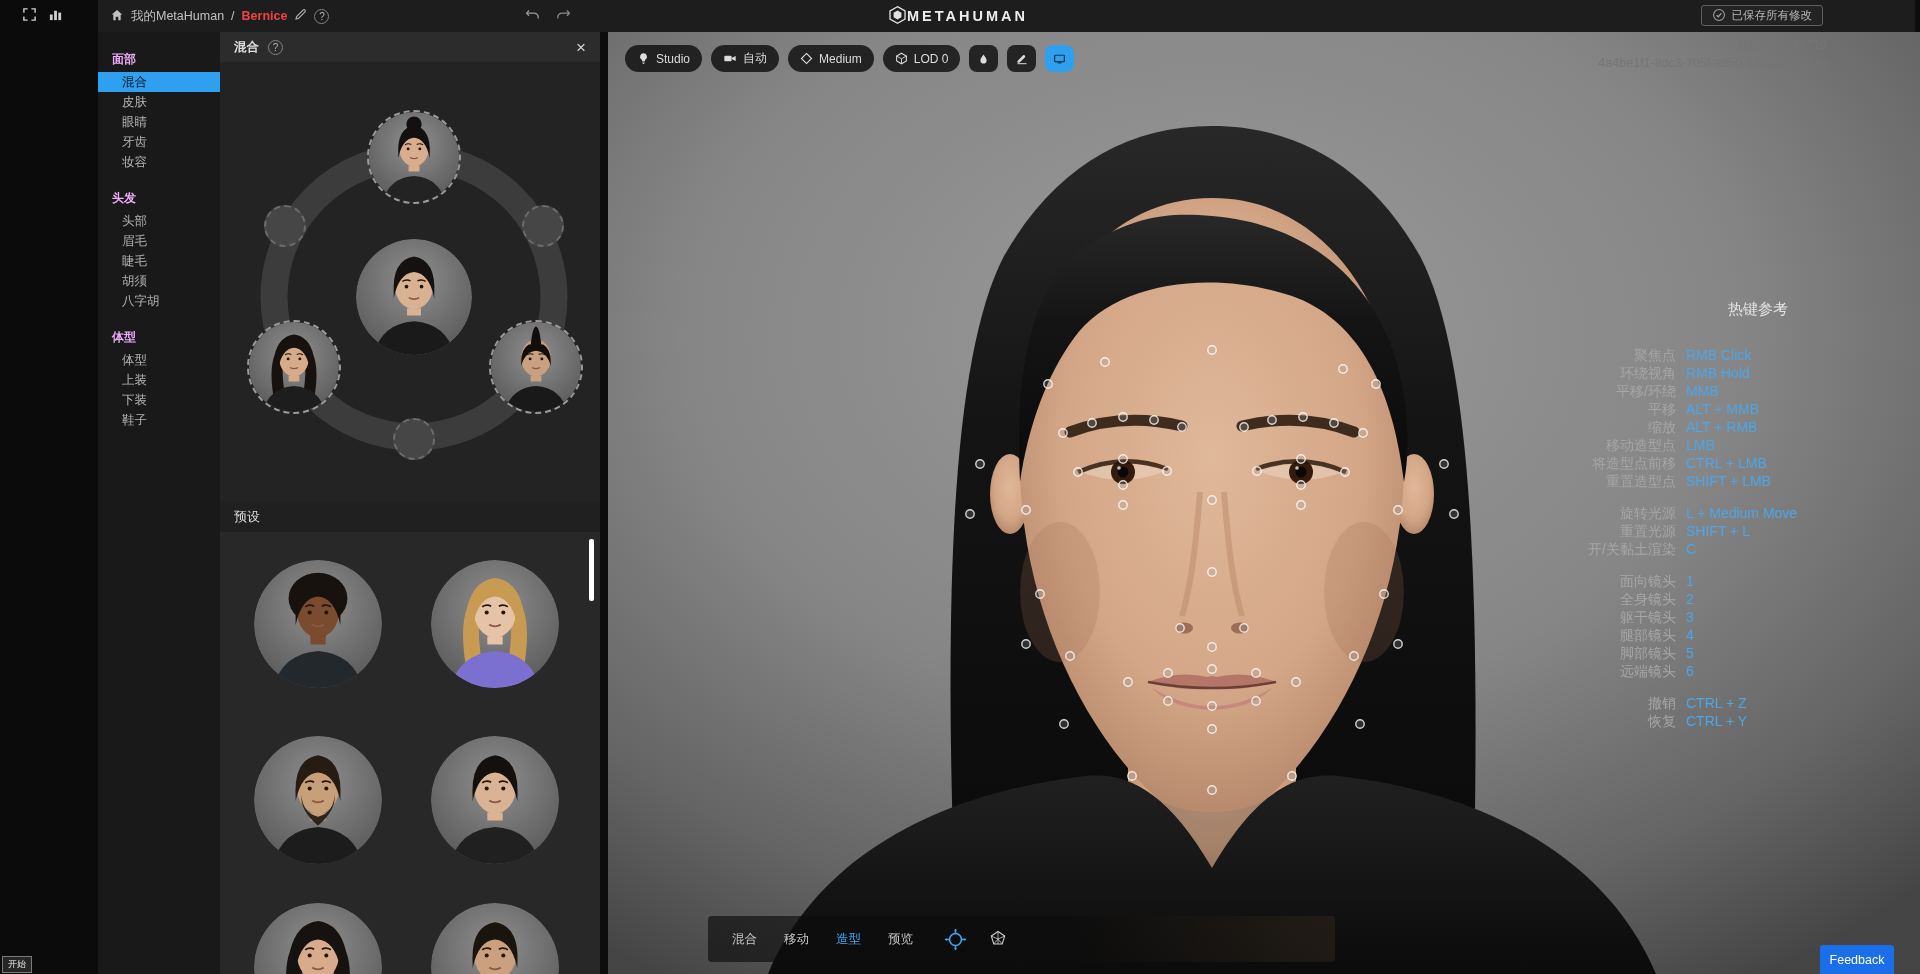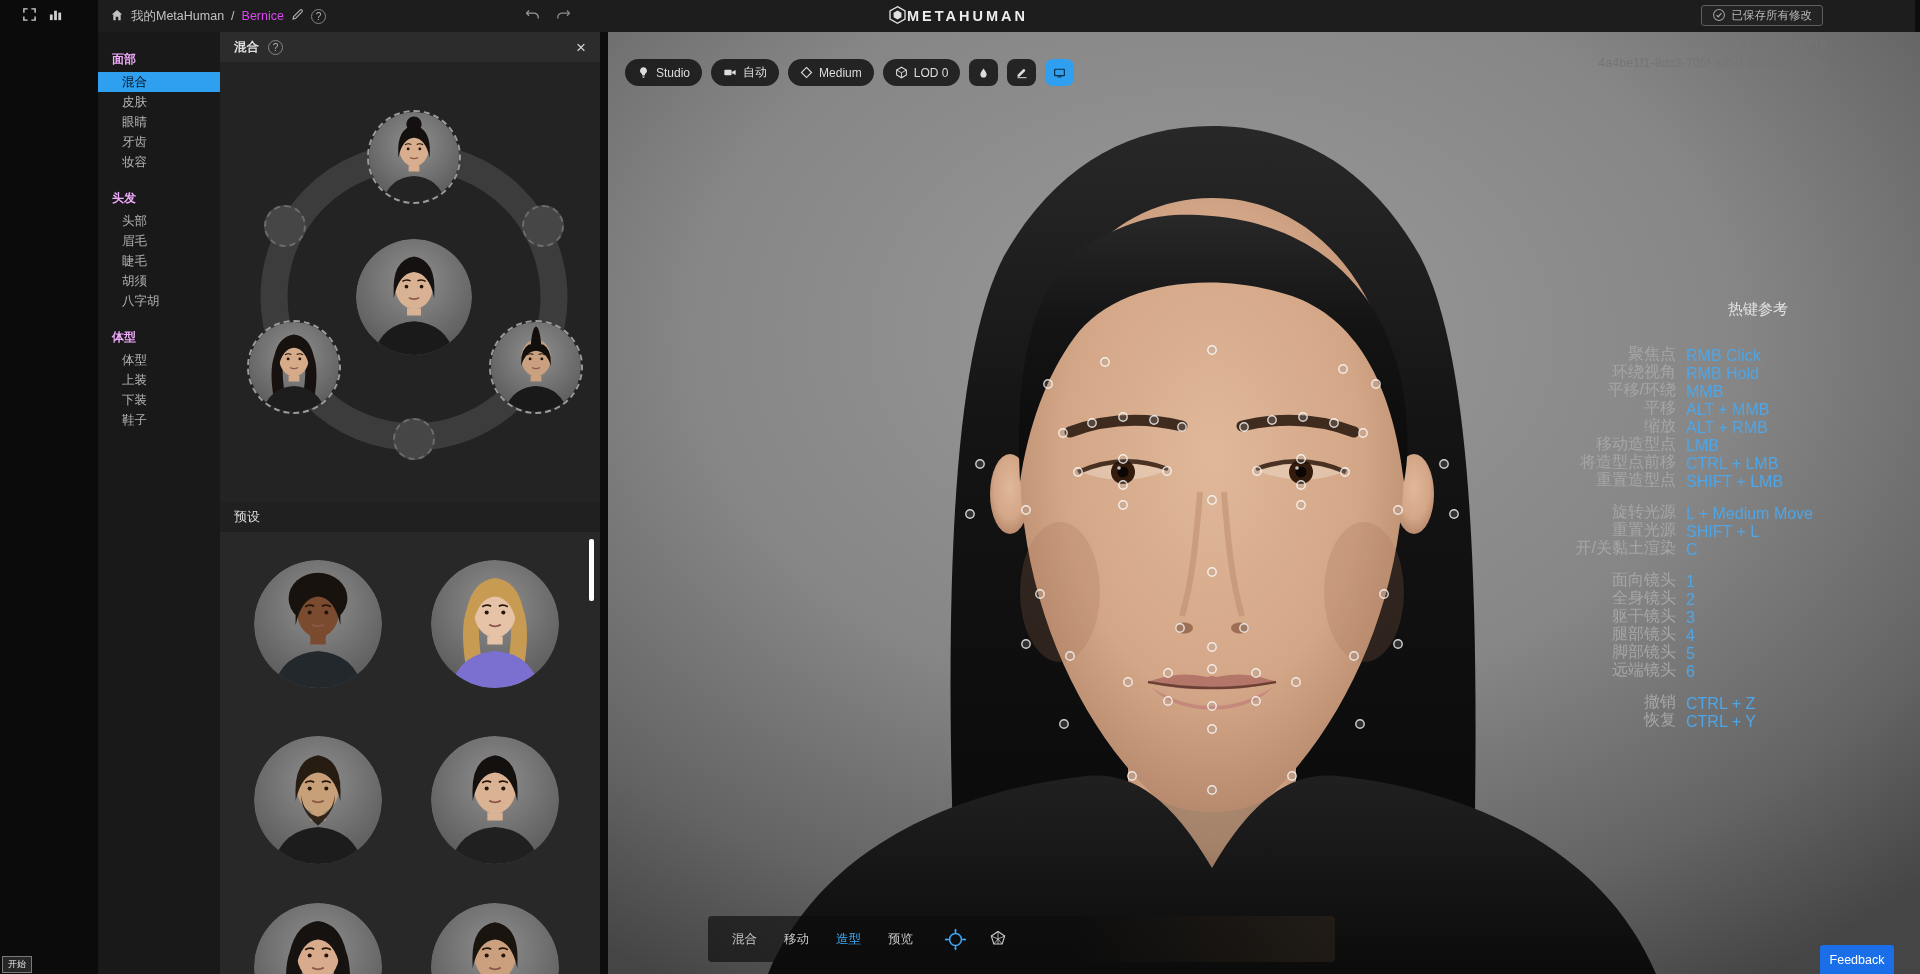--- a/index.html
+++ b/index.html
@@ -3,21 +3,21 @@
 <meta charset="utf-8">
 <style>
   *{box-sizing:border-box;margin:0;padding:0}
   html,body{width:1920px;height:974px;overflow:hidden}
   body{background:#0d0d0d;font-family:"Liberation Sans","DejaVu Sans",sans-serif;color:#ccc;position:relative}
 
   
   .topbar{position:absolute;left:0;top:0;width:1915px;height:32px;background:#1d1d1d;z-index:40;display:flex;align-items:center}
   .corner-icons{width:98px;height:32px;background:#0b0b0b;display:flex;align-items:center;gap:11px;padding-left:22px;flex:none}
   .breadcrumb{display:flex;align-items:center;gap:7px;margin-left:12px;font-size:12.5px;color:#c2c2c2}
-  .crumb-current{color:#d946ef;font-weight:normal}
+  .crumb-current{color:#ef4444;font-weight:bold}
   .help-dot{width:15px;height:15px;border:1px solid #848484;border-radius:50%;color:#b5b5b5;font-size:10px;display:flex;align-items:center;justify-content:center;flex:none}
   .undo-redo{position:absolute;left:524px;top:0;height:32px;display:flex;align-items:center;gap:14px}
   .logo{position:absolute;left:50%;transform:translateX(-50%);top:0;height:32px;display:flex;align-items:center;gap:0;color:#ececec;font-weight:bold;letter-spacing:3px;font-size:14.5px}
   .saved-badge{position:absolute;right:92px;top:5px;height:21px;border:1px solid #5f5f5f;border-radius:3px;display:flex;align-items:center;gap:6px;padding:8px 10px;color:#b9b9b9;font-size:11.5px;background:rgba(44,44,44,.45)}
 
   
   .left-strip{position:absolute;left:0;top:32px;bottom:0;width:98px;background:#0b0b0b}
   .sidebar{position:absolute;left:98px;top:32px;bottom:0;width:122px;background:#191919;padding-top:14px}
   .side-section{margin-bottom:13px}
   .side-title{padding:5px 0 4px 14px;color:#f0abfc;font-weight:bold;font-size:12px}
@@ -38,32 +38,32 @@
   .presets-label-row{position:absolute;left:0;top:470px;width:380px;height:30px;background:#202020;display:flex;align-items:center;padding-left:14px;font-size:13px;color:#dedede}
   .presets{position:absolute;left:0;top:500px;bottom:0;width:380px;background:#282828;overflow:hidden}
   .preset{position:absolute;width:128px;height:128px;border-radius:50%;overflow:hidden;transform:translate(-50%,-50%);cursor:pointer}
   .presets-scrollbar{position:absolute;right:6px;top:7px;width:5px;height:62px;background:#fff;border-radius:2px}
 
   
   .viewport{position:absolute;left:608px;top:32px;right:0;bottom:0;overflow:hidden;background:#6f6f6f}
   .scene{position:absolute;left:0;top:0;width:100%;height:100%}
   .cp{fill:rgba(170,170,170,.22);stroke:rgba(255,255,255,.8);stroke-width:1.4}
 
-  .vp-toolbar{position:absolute;left:17px;top:27px;display:flex;gap:9px;align-items:center}
+  .vp-toolbar{position:absolute;left:17px;top:13px;display:flex;gap:9px;align-items:center}
   .vp-btn{height:27px;border-radius:14px;background:rgba(22,22,22,.88);color:#dcdcdc;font-size:12px;display:flex;align-items:center;gap:6px;padding:0 12px;cursor:pointer;white-space:nowrap}
   .vp-iconbtn{width:29px;height:27px;border-radius:8px;background:rgba(22,22,22,.88);display:flex;align-items:center;justify-content:center;cursor:pointer}
   .vp-iconbtn.active{background:#2f9ff0}
   .vp-ic{display:flex;align-items:center}
 
   .version-block{position:absolute;top:4px;right:93px;text-align:right;color:#757575;font-size:12.5px;line-height:18px}
 
   .hotkeys{position:absolute;top:268px;right:130px}
   .hk-title{text-align:right;font-size:15px;color:#e3e3e3;padding-right:2px;margin-bottom:28px}
   .hk-group{margin-bottom:14px}
-  .hk-row{display:flex;justify-content:flex-end;align-items:flex-end;height:18px;font-size:16px}
+  .hk-row{display:flex;justify-content:flex-end;align-items:flex-start;height:18px;font-size:14px}
   .hk-label{color:#a6a6a6;margin-right:10px;white-space:nowrap}
   .hk-value{color:#4da6e8;width:104px;text-align:left;white-space:nowrap}
 
   .bottom-bar{position:absolute;left:100px;bottom:12px;width:627px;height:46px;border-radius:4px;display:flex;align-items:center;padding-left:24px;background:linear-gradient(90deg,rgba(12,12,12,.66) 0%,rgba(12,12,12,.66) 58%,rgba(54,42,30,.45) 100%)}
   .bb-tab{font-size:12.5px;color:#c8c8c8;margin-right:27px;cursor:pointer;white-space:nowrap}
   .bb-tab.active{color:#3fa9f5}
   .bb-icon{width:30px;height:30px;display:flex;align-items:center;justify-content:center;margin-right:13px;cursor:pointer}
 
   .feedback-btn{position:absolute;right:26px;bottom:0;width:74px;height:29px;background:#1a6fe8;color:#fff;font-size:12.5px;display:flex;align-items:center;justify-content:center;border-radius:3px 3px 0 0;cursor:pointer}
 

